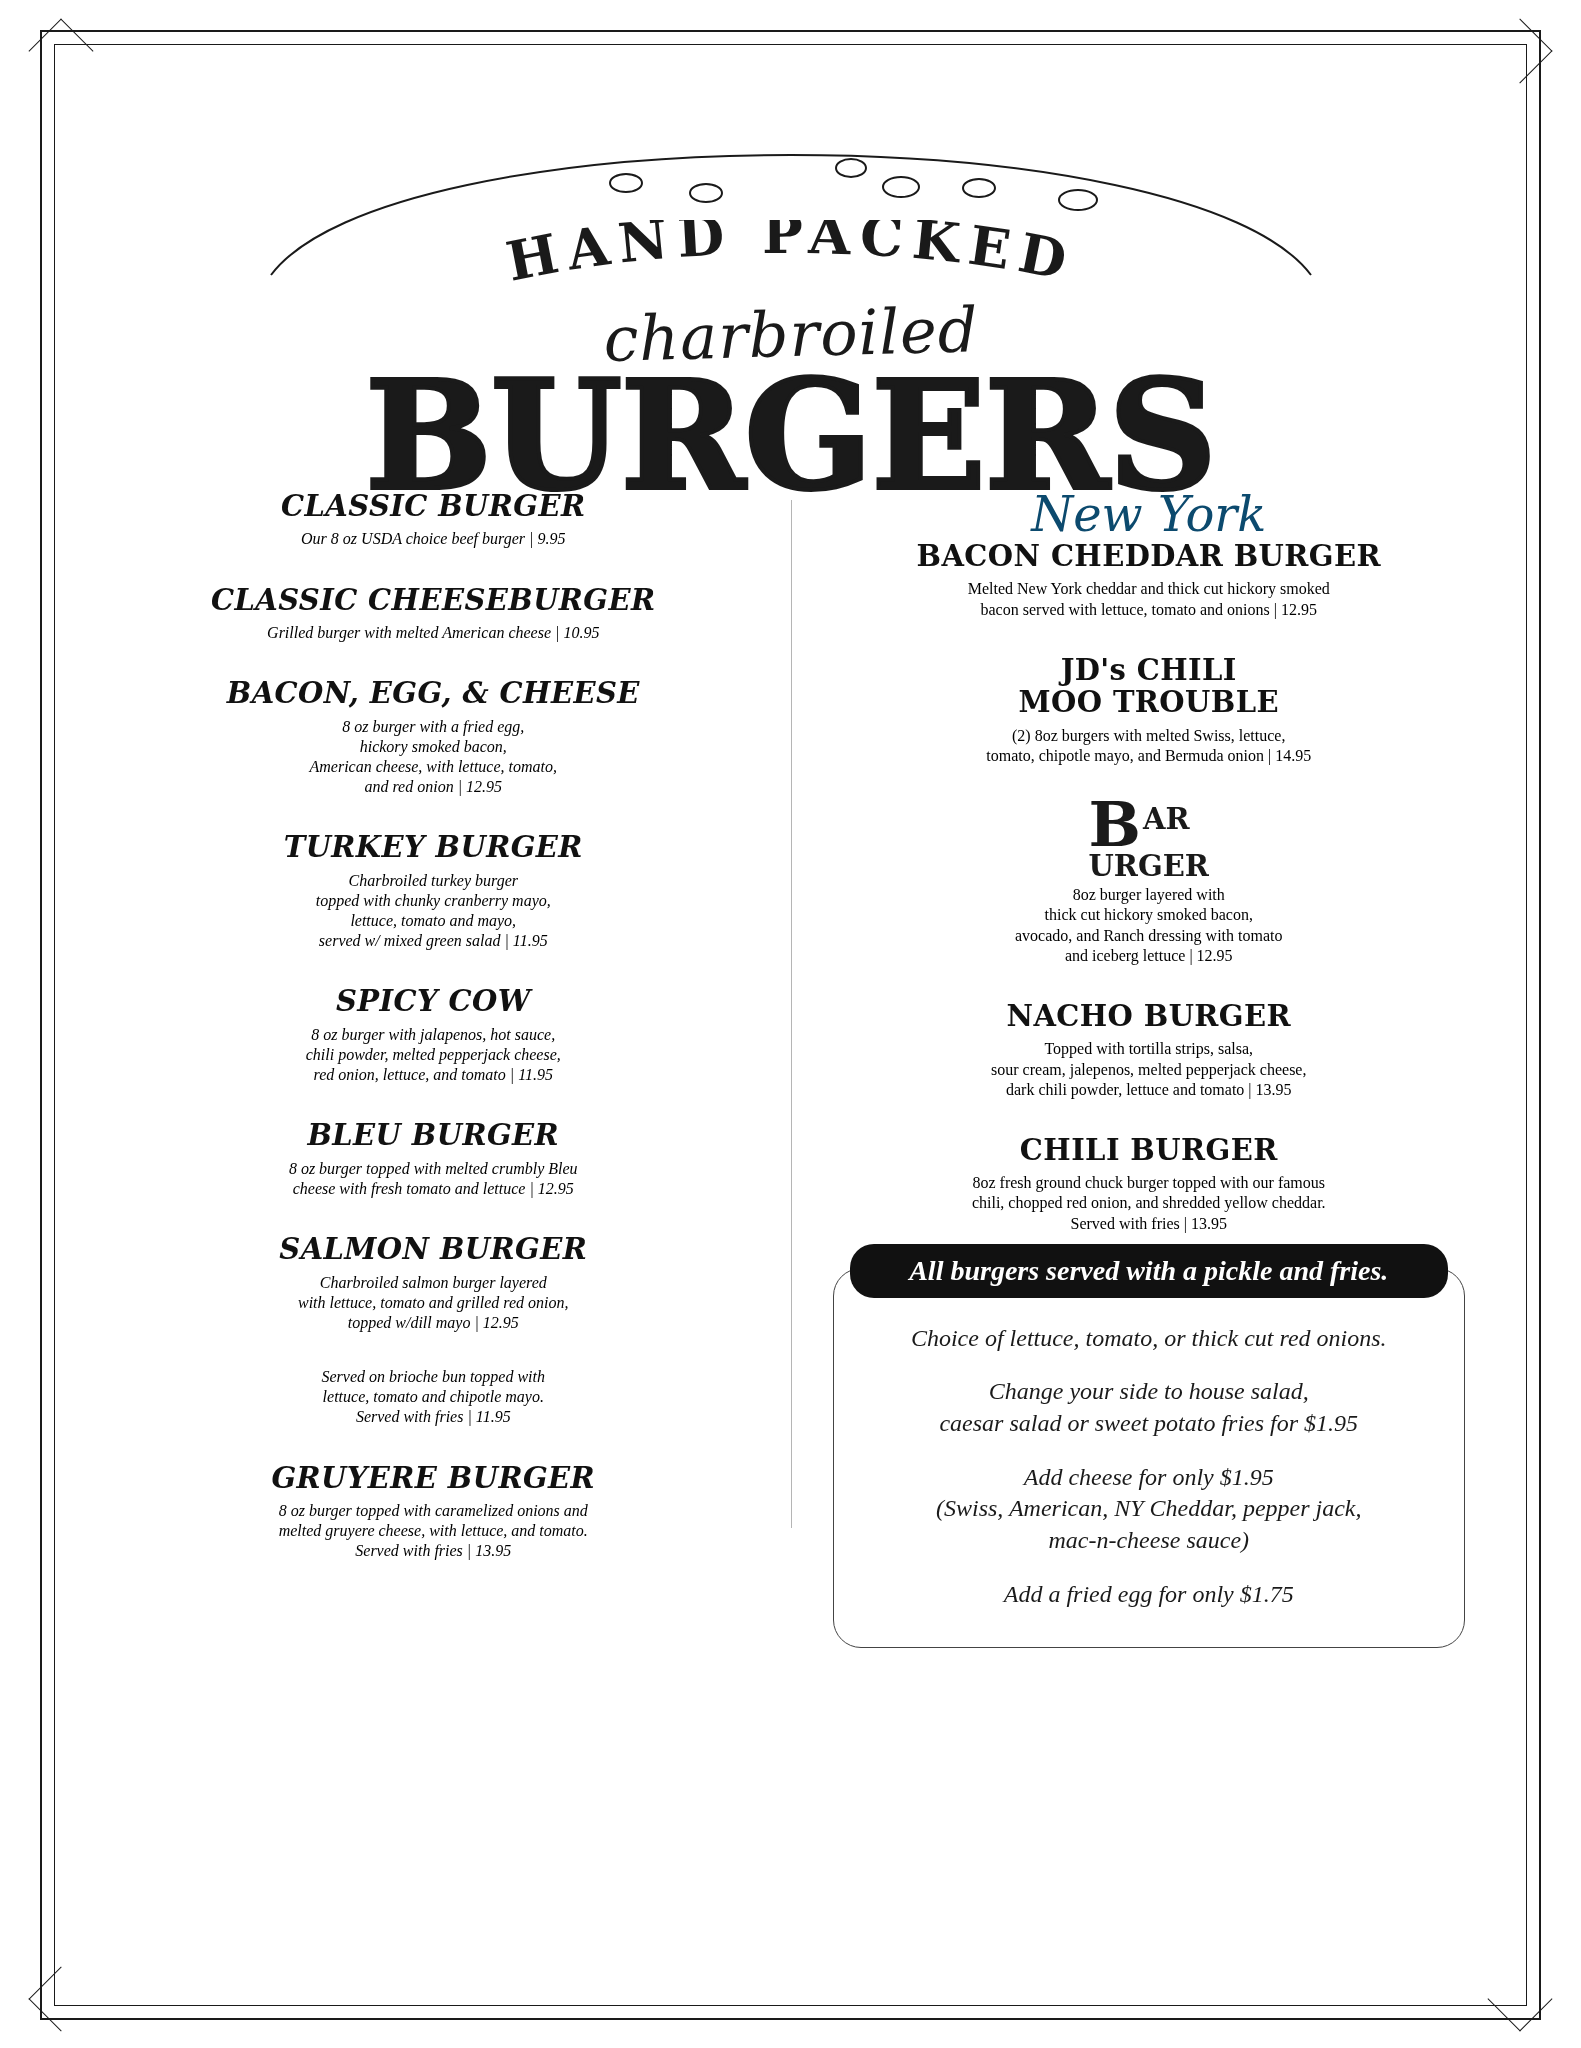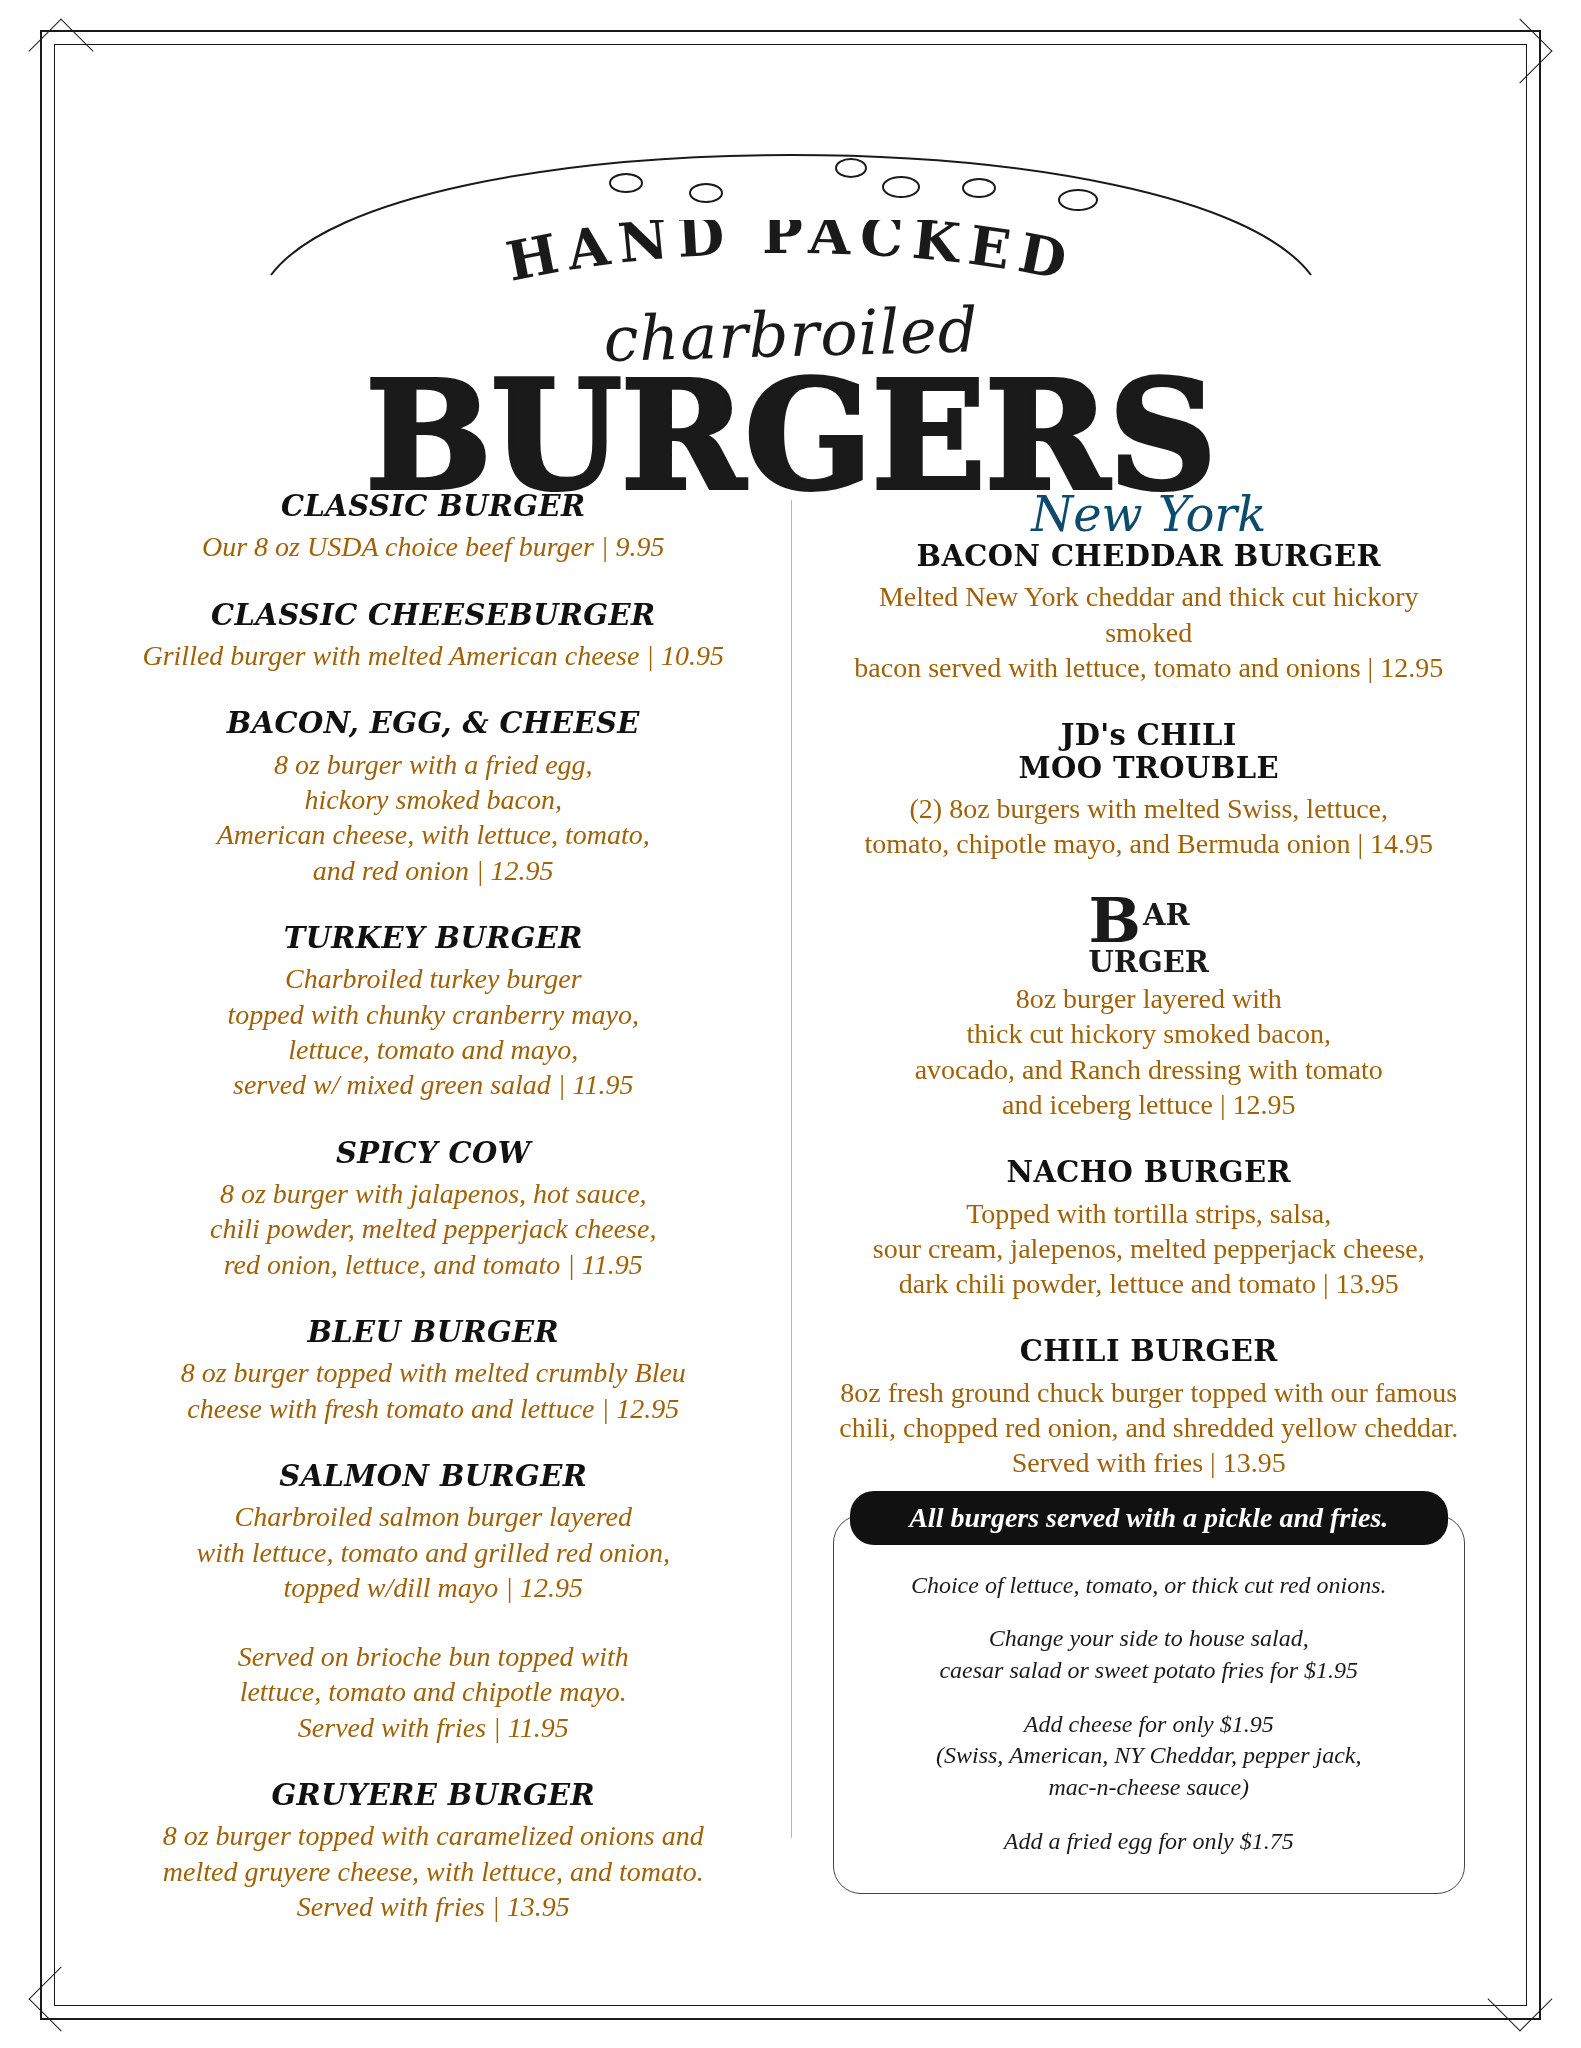--- a/index.html
+++ b/index.html
@@ -115,23 +115,23 @@
     font-family: "DejaVu Serif", serif;
     font-weight: bold;
     font-size: 29px;
     letter-spacing: 0.4px;
     line-height: 1.12;
     margin-bottom: 7px;
     color: #111;
   }
   .item-desc {
     font-family: "Liberation Serif", serif;
-    font-size: 28px;
+    font-size: 16px;
     line-height: 1.26;
-    color: #a16207;
+    color: #000000;
   }
 
   
   .ny-script {
     font-family: "DejaVu Serif", serif;
     font-style: italic;
     font-size: 48px;
     line-height: 1;
     margin-bottom: 2px;
     color: #0c4a6e;

